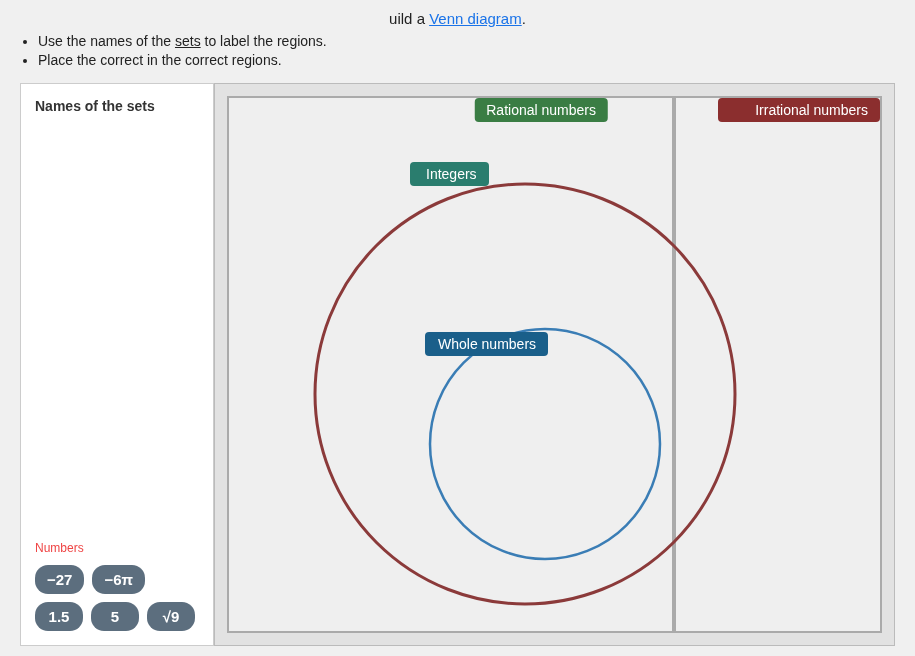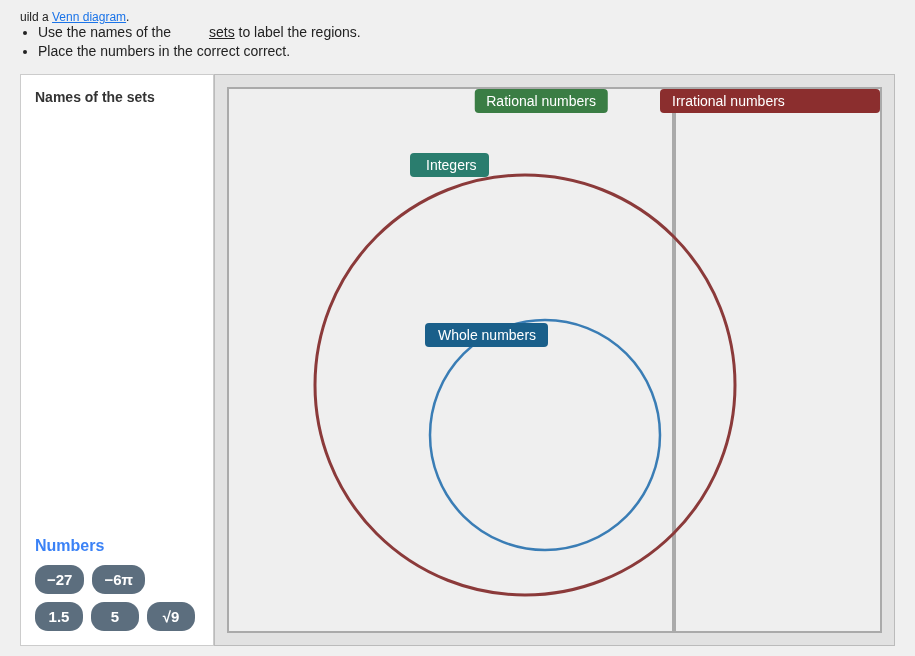--- a/index.html
+++ b/index.html
@@ -7,32 +7,34 @@
       font-family: Arial, sans-serif;
       background: #f0f0f0;
       width: 915px;
       height: 656px;
       overflow: hidden;
       display: flex;
       flex-direction: column;
       padding: 10px 20px;
     }
     .intro {
-      font-size: 12px;
+      font-size: 15px;
       color: #222;
+      margin-bottom: 6px;
+      text-align: center;
     }
     .intro a { color: #1a73e8; text-decoration: underline; }
     .bullets {
       font-size: 14px;
       color: #222;
       margin-bottom: 12px;
       padding-left: 18px;
     }
     .bullets li { margin-bottom: 3px; }
-    .bullets u { text-decoration: underline; margin-left: 34px; }
+    .bullets u { text-decoration: underline; }
     .main-area {
       display: flex;
       flex-direction: row;
       flex: 1;
       gap: 0;
     }
     .sidebar {
       width: 194px;
       background: #fff;
       border: 1px solid #ccc;
@@ -44,23 +46,23 @@
     .sidebar-title {
       font-size: 14px;
       font-weight: bold;
       color: #333;
       margin-bottom: 12px;
     }
     .numbers-section {
       margin-top: auto;
     }
     .numbers-label {
-      font-size: 16px;
-      font-weight: bold;
-      color: #3b82f6;
+      font-size: 12px;
+      font-weight: normal;
+      color: #ef4444;
       margin-bottom: 10px;
     }
     .number-chips {
       display: flex;
       flex-wrap: wrap;
       gap: 8px;
     }
     .chip {
       background: #5c6e7e;
       color: #fff;
@@ -95,21 +97,21 @@
     }
   </style>
 </head>
 <body>
 
 <div class="intro">
   uild a <a>Venn diagram</a>.
 </div>
 <ul class="bullets">
   <li>Use the names of the <u>sets</u> to label the regions.</li>
-  <li>Place the numbers in the correct correct.</li>
+  <li>Place the correct in the correct regions.</li>
 </ul>
 
 <div class="main-area">
 
   <div class="sidebar">
     <div class="sidebar-title">Names of the sets</div>
     <div class="numbers-section">
       <div class="numbers-label">Numbers</div>
       <div class="number-chips">
         <div class="chip">−27</div>
@@ -128,18 +130,18 @@
     <div style="position:absolute; top:12px; right:12px; bottom:12px; width:208px; background:#efefef; border:2px solid #aaa;"></div>
 
     <svg style="position:absolute; top:0; left:0; width:100%; height:100%; pointer-events:none;">
 
       <circle cx="310" cy="310" r="210" fill="none" stroke="#8b3a3a" stroke-width="3"></circle>
 
       <circle cx="330" cy="360" r="115" fill="none" stroke="#3a7db5" stroke-width="2.5"></circle>
     </svg>
 
     <div class="tag tag-green" style="position:absolute; top:14px; left:50%; transform:translateX(-60%);">Rational numbers</div>
-    <div class="tag tag-red" style="position:absolute; top:14px; right:14px; width:220px; text-align:left;">Irrational numbers</div>
+    <div class="tag tag-red" style="position:absolute; top:14px; right:14px; width:162px; text-align:right;">Irrational numbers</div>
     <div class="tag tag-teal" style="position:absolute; top:78px; left:195px;padding-left:16px;">Integers</div>
     <div class="tag tag-blue" style="position:absolute; top:248px; left:210px;padding-left:13px;">Whole numbers</div>
 
   </div>
 </div>
 
 </body></html>

